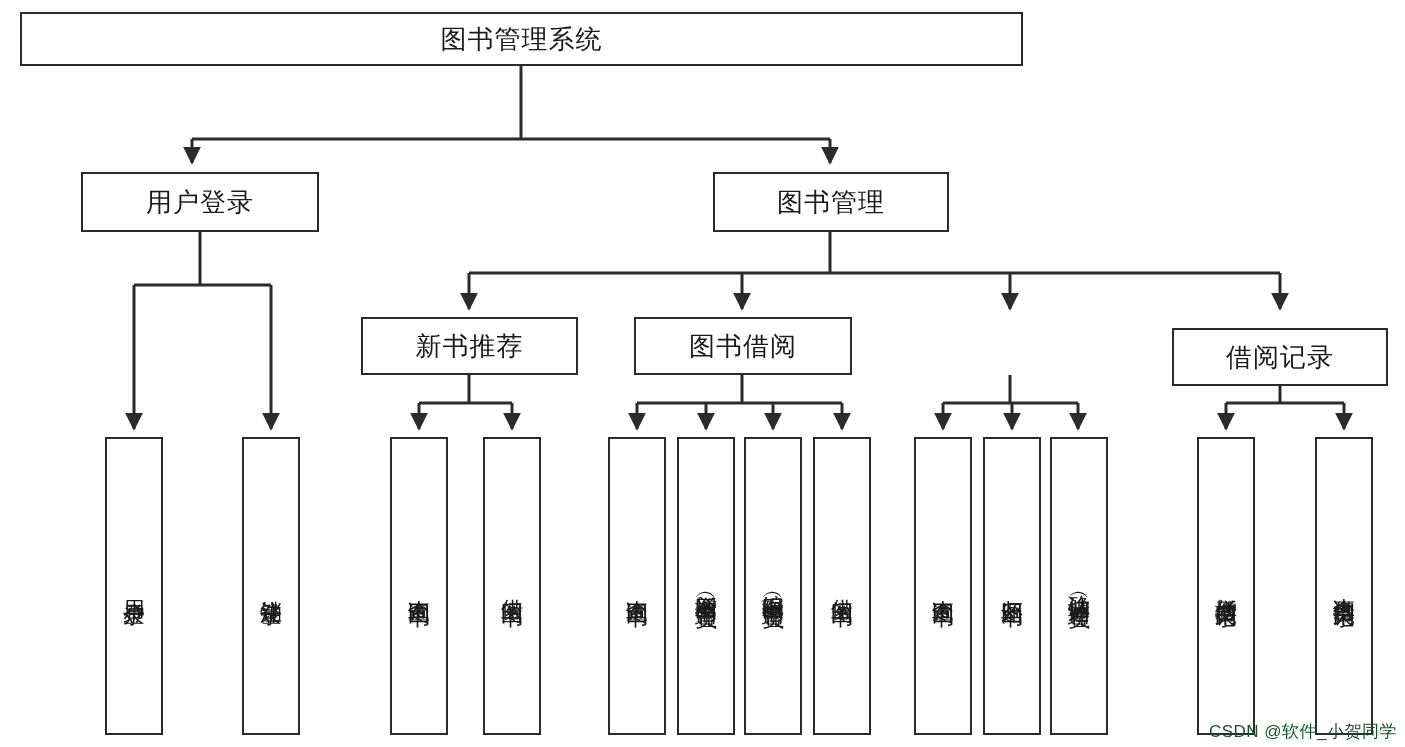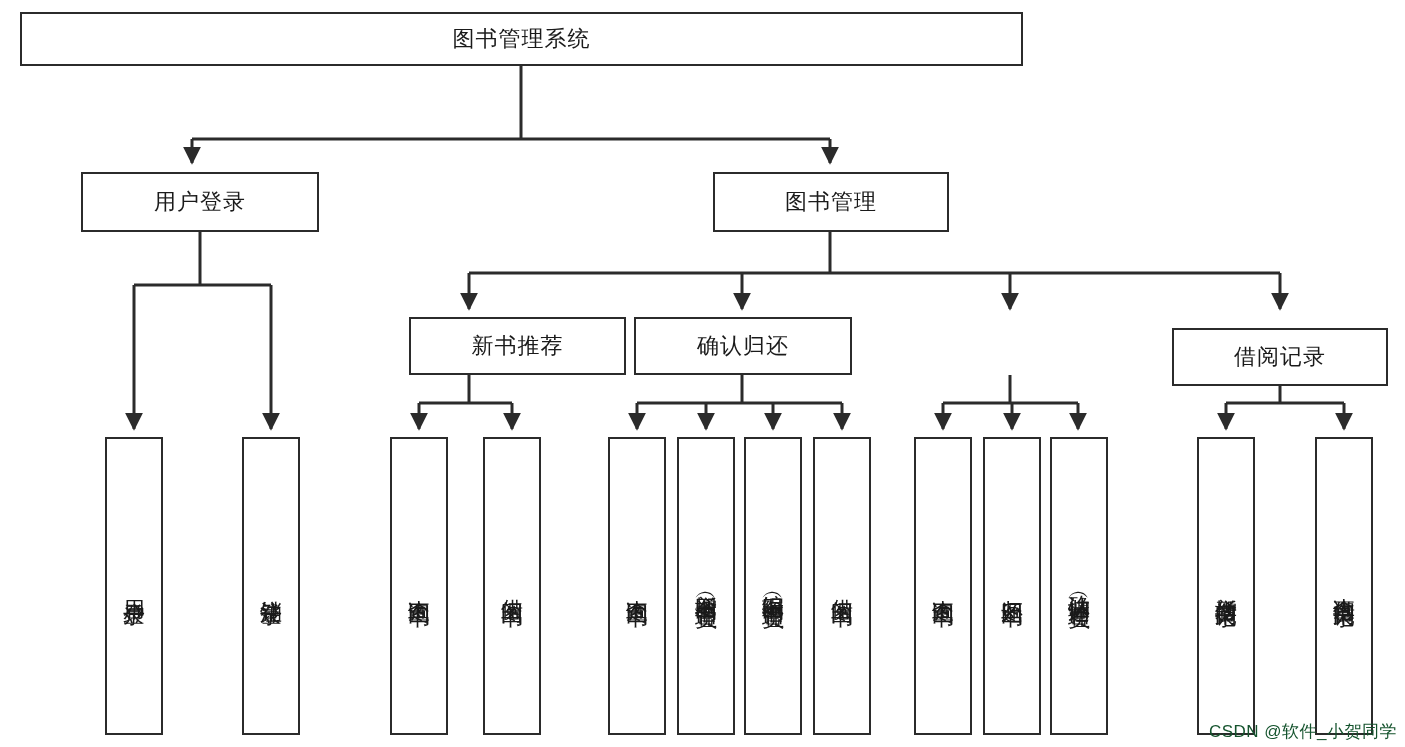--- a/index.html
+++ b/index.html
@@ -28,21 +28,21 @@
     position: absolute;
     box-sizing: border-box;
     background: #ffffff;
     border: 2px solid #2b2b2b;
     display: flex;
     align-items: center;
     justify-content: center;
     color: #1a1a1a;
   }
   .node.horiz {
-    font-size: 22px;
+    font-size: 26px;
     letter-spacing: 1px;
   }
   .node.vert {
     font-size: 22px;
     letter-spacing: 2px;
   }
   .node.vert .vtext {
     writing-mode: vertical-rl;
     text-orientation: upright;
     white-space: nowrap;
@@ -120,25 +120,25 @@
     <span class="htext">图书管理系统</span>
   </div>
 
   <div class="node horiz" style="left:81px; top:172px; width:238px; height:60px;">
     <span class="htext">用户登录</span>
   </div>
   <div class="node horiz" style="left:713px; top:172px; width:236px; height:60px;">
     <span class="htext">图书管理</span>
   </div>
 
-  <div class="node horiz" style="left:361px; top:317px; width:217px; height:58px;margin-left:48px;">
+  <div class="node horiz" style="left:361px; top:317px; width:217px; height:58px;">
     <span class="htext">新书推荐</span>
   </div>
   <div class="node horiz" style="left:634px; top:317px; width:218px; height:58px;">
-    <span class="htext">确认归还</span>
+    <span class="htext">图书借阅</span>
   </div>
   <div class="node horiz" style="left:1172px; top:328px; width:216px; height:58px;">
     <span class="htext">借阅记录</span>
   </div>
 
   <div class="node vert" style="left:105px; top:437px; width:58px; height:298px;">
     <span class="vtext">用户登录</span>
   </div>
   <div class="node vert" style="left:242px; top:437px; width:58px; height:298px;">
     <span class="vtext">注销登录</span>

